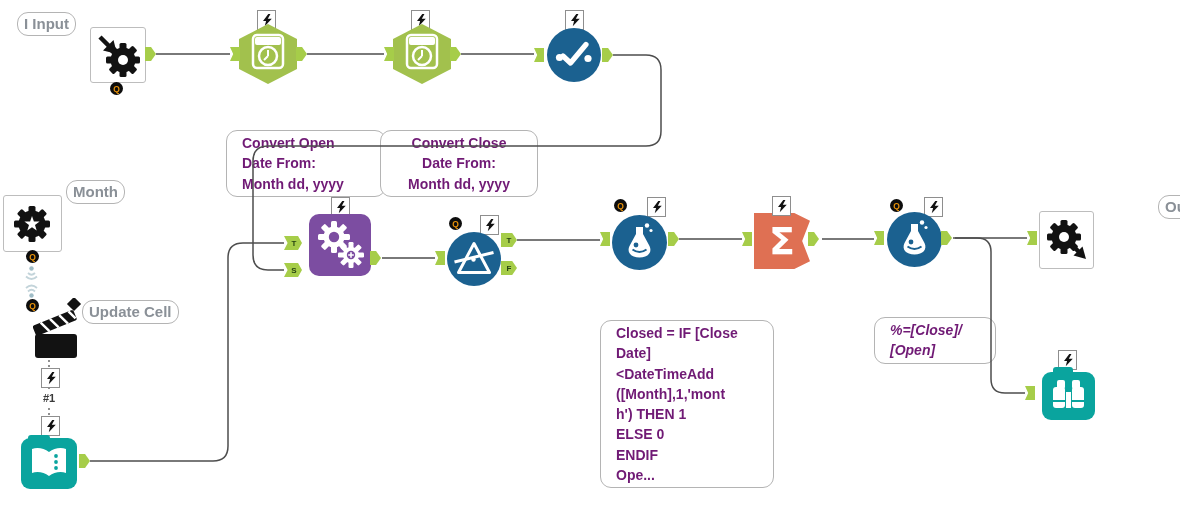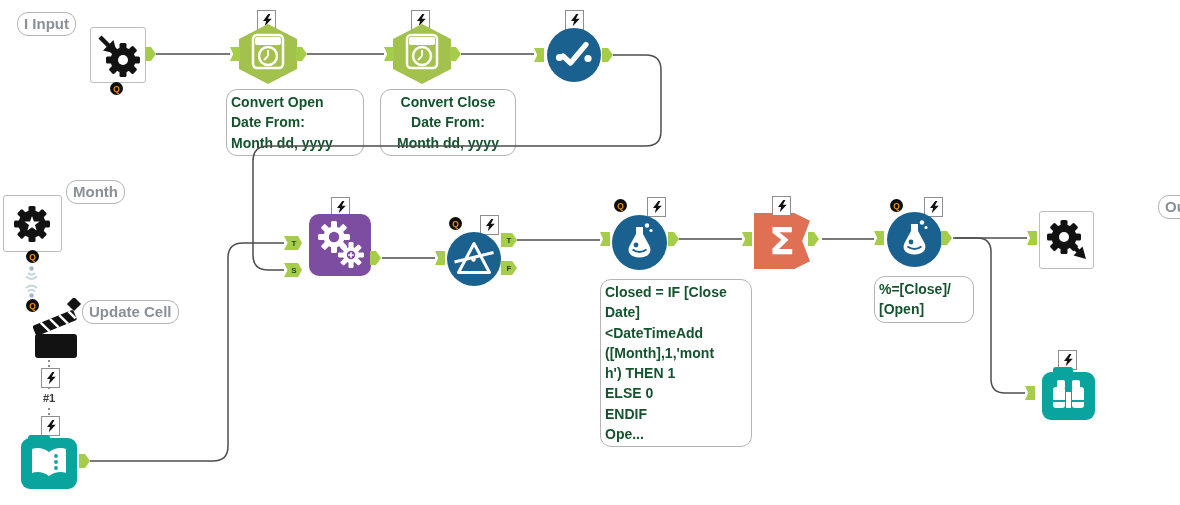--- a/index.html
+++ b/index.html
@@ -7,22 +7,22 @@
           font-family:"Liberation Sans",sans-serif;}
   
   .annotation,.labelbox{z-index:1;border-radius:11px;}
   #wires{position:absolute;left:0;top:0;z-index:2;}
   .tool,.anchor,.qbadge,.lightning,.wifi,.hashlabel{position:absolute;z-index:3;}
 
   .labelbox{position:absolute;background:#fff;border:1px solid #b4b4b4;
             color:#8a9097;font-weight:bold;font-size:15px;line-height:1.2;
             padding:2px 6px;white-space:nowrap;}
   .annotation{position:absolute;background:#fff;border:1px solid #b4b4b4;
-              color:#14532d;font-weight:bold;font-size:14px;line-height:1.45;
-              padding:2px 4px;white-space:pre-line;}
+              color:#701a75;font-weight:bold;font-size:14px;line-height:1.45;
+              padding:2px 15px;white-space:pre-line;margin-top:41px;}
 
   .tool{display:block;}
   .whitebox{background:#fff;border:1px solid #bdbdbd;border-radius:3px;}
 
   .anchor{background:var(--anchor-green,#a6cd49);display:flex;align-items:center;justify-content:center;
           font-size:8px;font-weight:bold;color:#274312;}
   .anchor.out{width:11px;height:14px;clip-path:polygon(0 0,55% 0,100% 50%,55% 100%,0 100%);}
   .anchor.in{width:10px;height:14px;clip-path:polygon(0 0,100% 0,100% 100%,0 100%,32% 50%);}
   .anchor.lettered-in{width:16px;height:14px;clip-path:polygon(0 0,78% 0,100% 50%,78% 100%,0 100%,20% 50%);padding-left:2px;}
   .anchor.lettered-out{width:16px;height:14px;clip-path:polygon(0 0,70% 0,100% 50%,70% 100%,0 100%);}
@@ -55,21 +55,21 @@
 Date From:
 Month dd, yyyy</div>
   <div class="annotation" style="left:600px;top:279px;width:142px;">Closed = IF [Close
 Date]
 &lt;DateTimeAdd
 ([Month],1,'mont
 h') THEN 1
 ELSE 0
 ENDIF
 Ope...</div>
-  <div class="annotation" style="left:874px;top:276px;width:90px;">%=[Close]/
+  <div class="annotation" style="left:874px;top:276px;width:90px;font-style:italic;">%=[Close]/
 [Open]</div>
 
   <svg id="wires" width="1180" height="505">
     <g fill="none" stroke="#4d4d4d" stroke-width="1.5">
       <path d="M156 54 H230"></path>
       <path d="M307 54 H384"></path>
       <path d="M461 54 H534"></path>
       <path d="M613 55 H646 Q661 55 661 70 V131 Q661 146 646 146 H268 Q253 146 253 161 V255 Q253 270 268 270 H284"></path>
       <path d="M90 461 H213 Q228 461 228 446 V258 Q228 243 243 243 H284"></path>
       <path d="M382 258 H435"></path>

